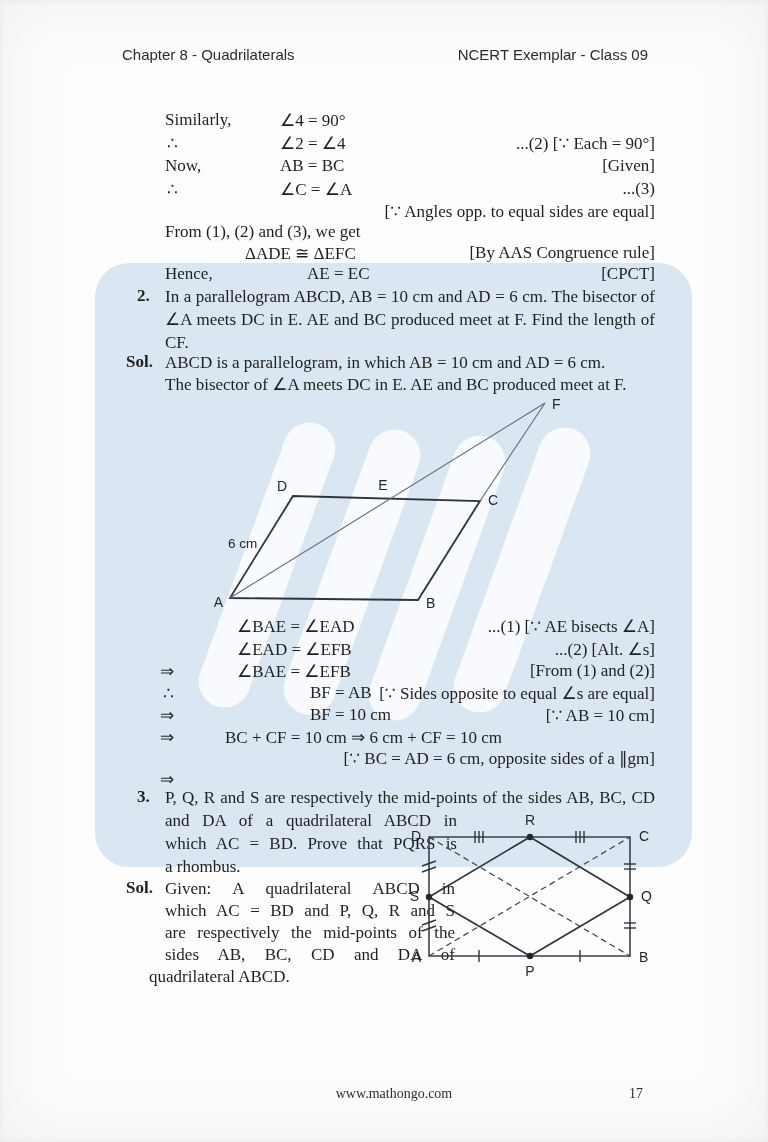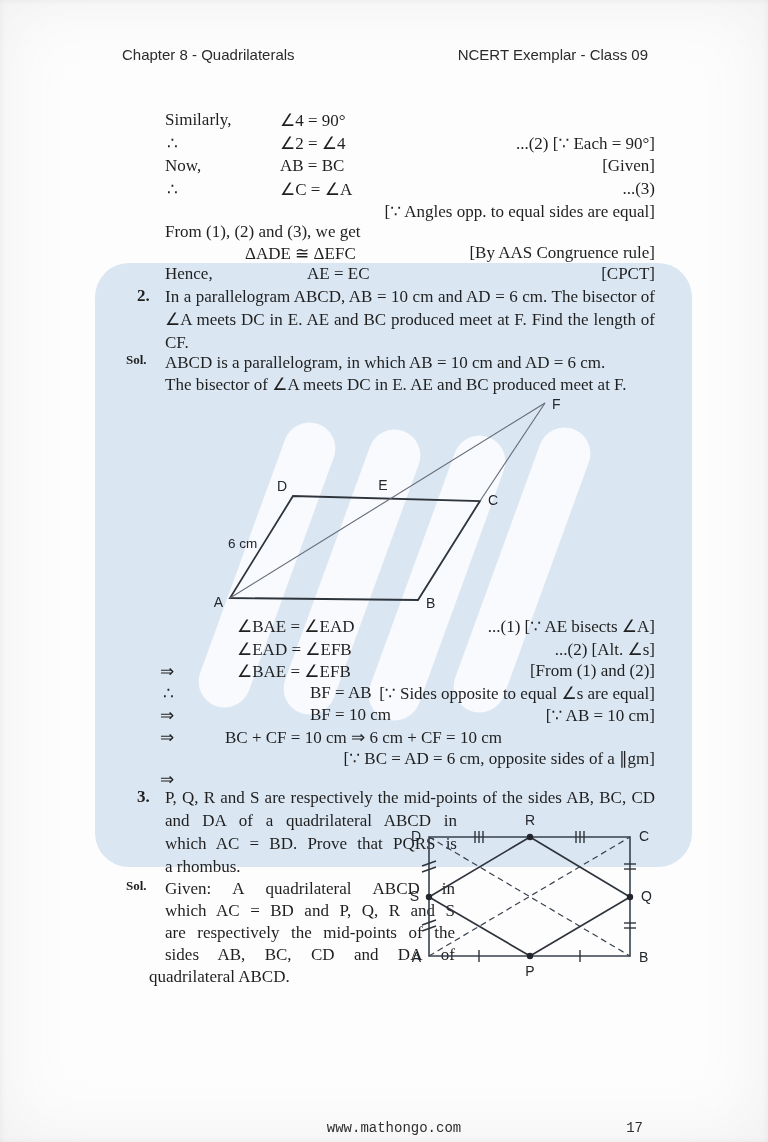--- a/index.html
+++ b/index.html
@@ -10,24 +10,24 @@
     font-family:"Liberation Serif", serif; color:#1f1f1f;
   }
   .hdr { position:absolute; top:46px; font-family:"Liberation Sans", sans-serif; font-size:15px; color:#2b2b2b; }
   .panel { position:absolute; left:95px; top:263px; width:597px; height:604px; background:#dae6f2; border-radius:34px; }
   .wm { position:absolute; width:52px; height:300px; border-radius:26px; background:rgba(255,255,255,0.80); transform:rotate(20deg); }
   .prow { position:absolute; left:122px; width:533px; height:23px; font-size:17px; }
   .pl { position:absolute; top:0; white-space:nowrap; }
   .pf { position:absolute; top:0; white-space:nowrap; }
   .pn { position:absolute; right:0; top:0; white-space:nowrap; }
   .qnum { position:absolute; font-weight:bold; font-size:17px; }
-  .sollbl { position:absolute; font-weight:bold; font-size:13px; }
+  .sollbl { position:absolute; font-weight:bold; font-size:17px; }
   .tline { position:absolute; font-size:17px; line-height:21px; white-space:nowrap; }
   .just { text-align:justify; text-align-last:justify; white-space:normal; }
-  .ftr { position:absolute; top:1120px; font-family:Liberation Mono, monospace; font-size:14px; color:#2e2e2e;margin-left:20px; }
+  .ftr { position:absolute; top:1086px; font-family:Liberation Serif, serif; font-size:14px; color:#2e2e2e;margin-left:20px; }
   svg text { font-family:"Liberation Sans", sans-serif; font-size:14px; fill:#23282e; }
   svg text.dim { font-size:13.5px; }
 </style>
 </head>
 <body>
 
 <div class="page">
 
   <div class="hdr" style="left:122px;text-align:center;">Chapter 8 - Quadrilaterals</div>
   <div class="hdr" style="right:120px;">NCERT Exemplar - Class 09</div>

